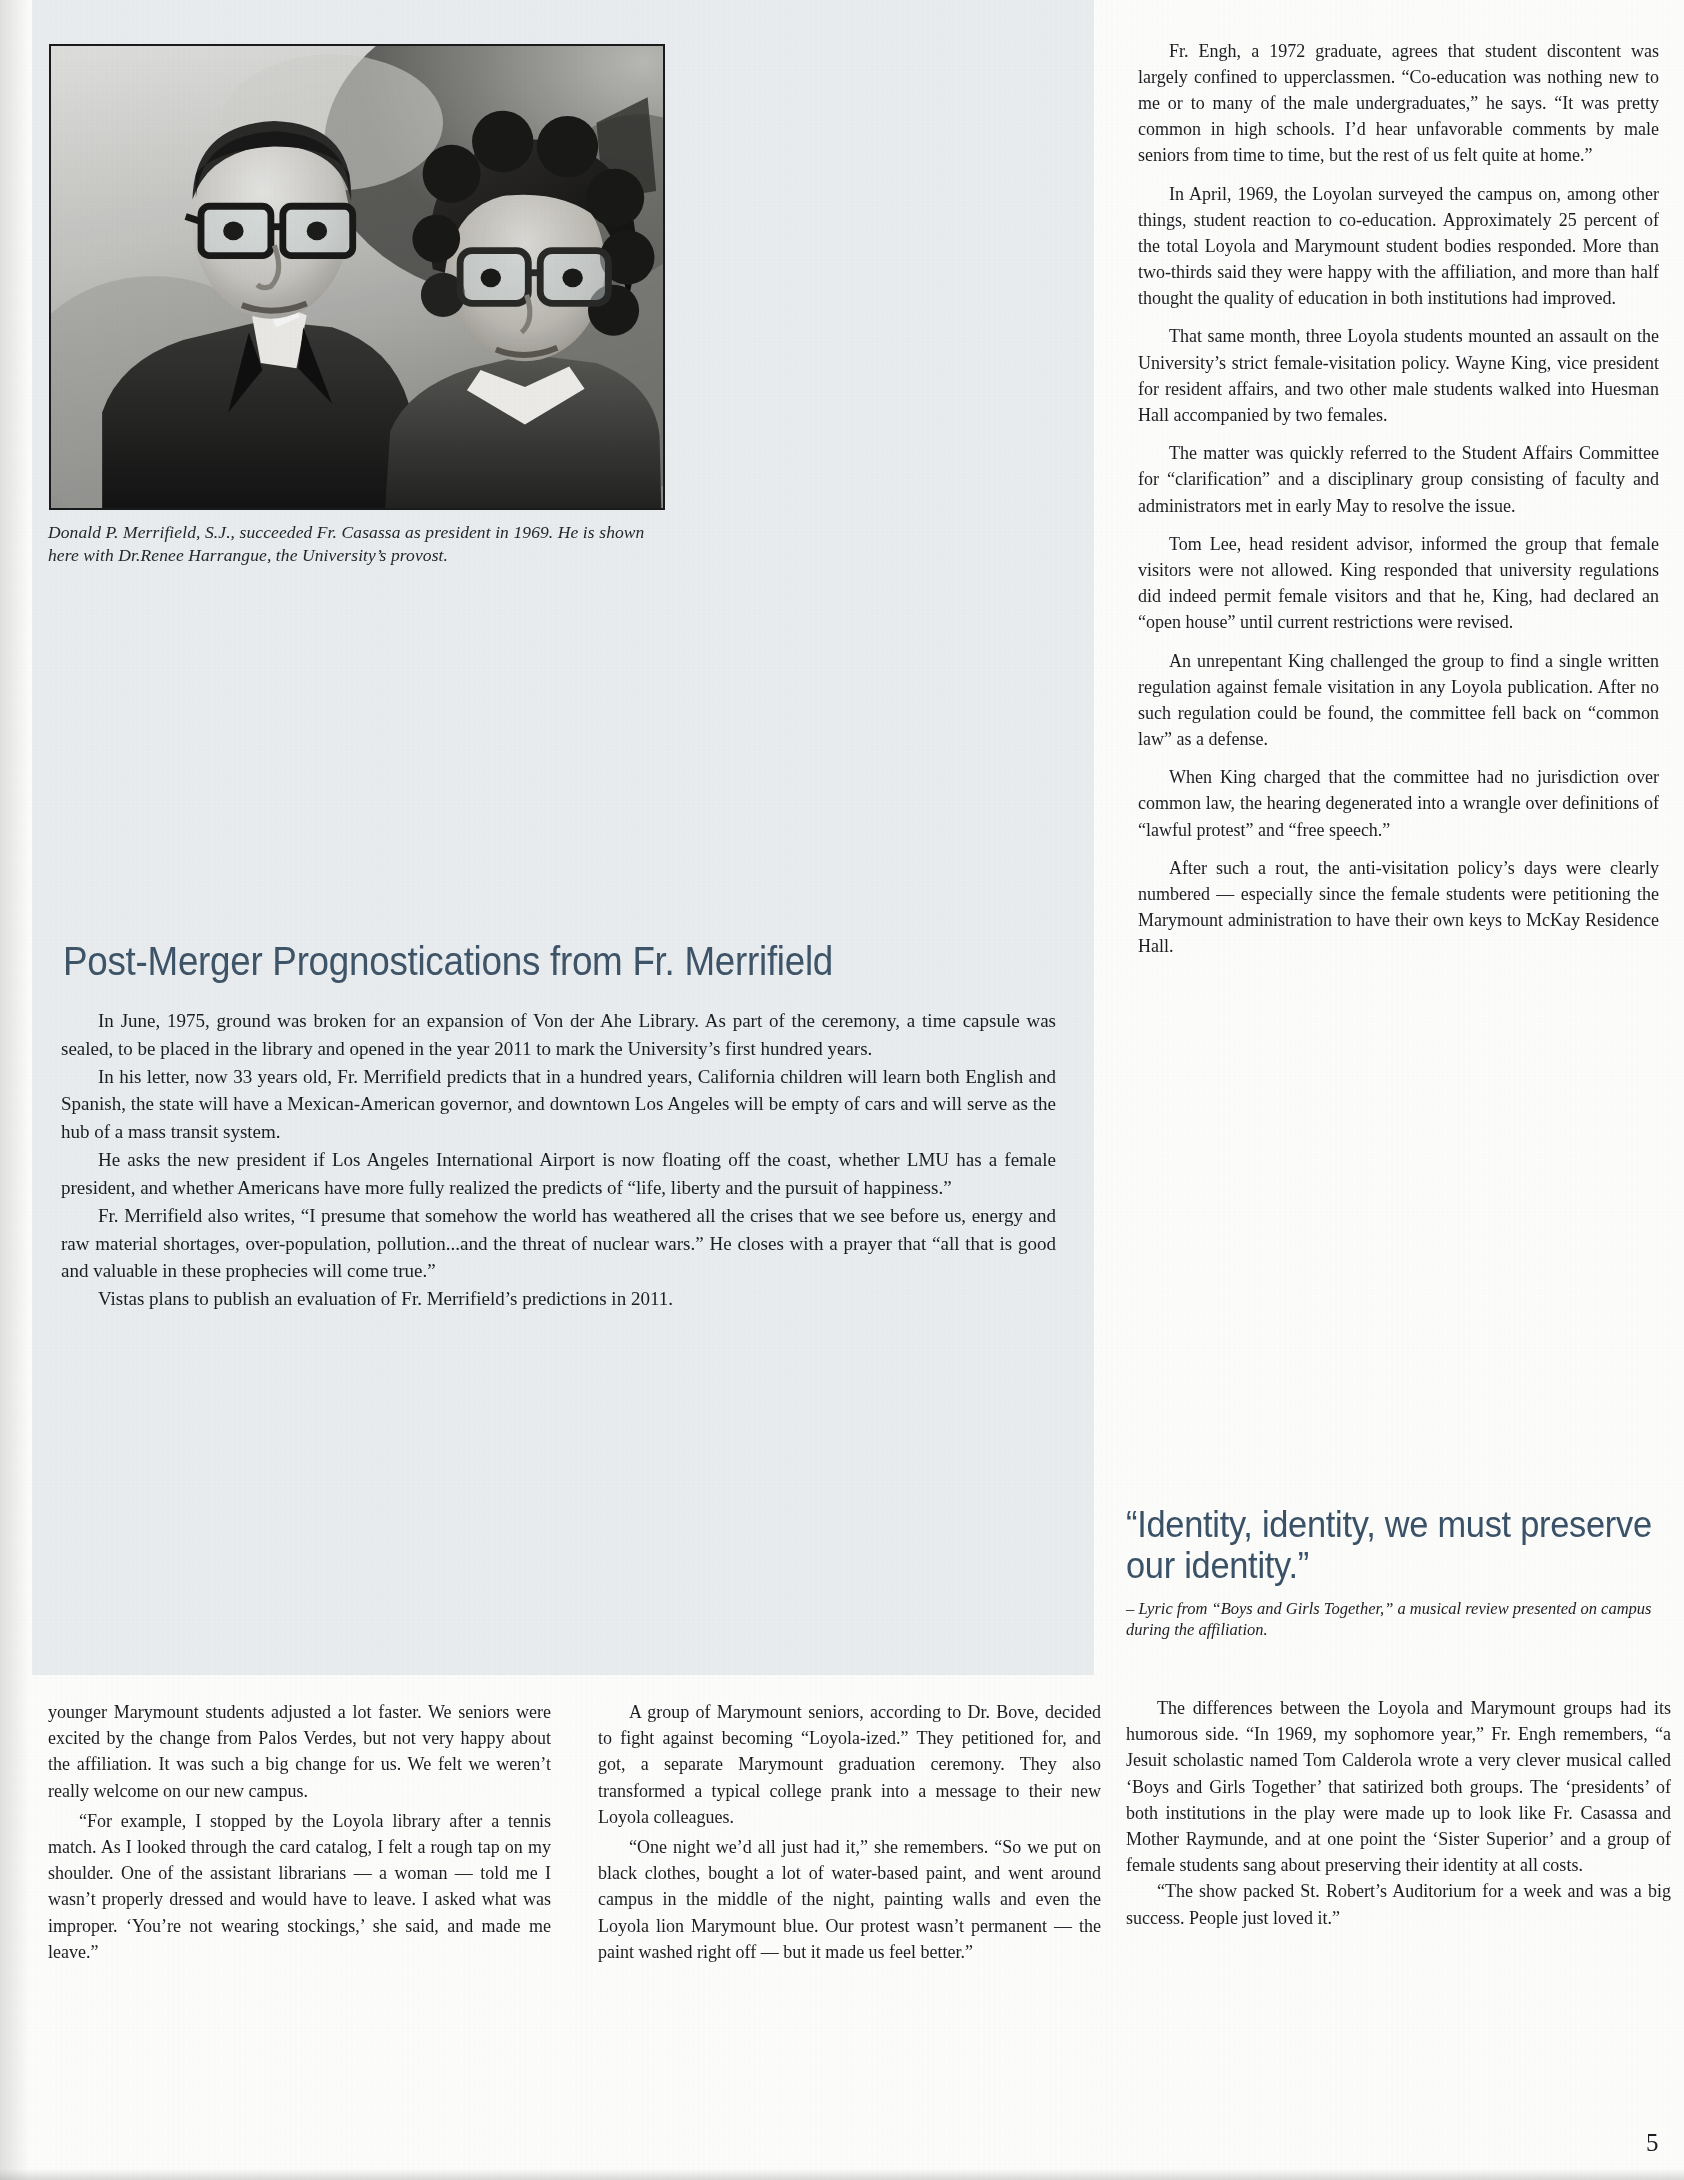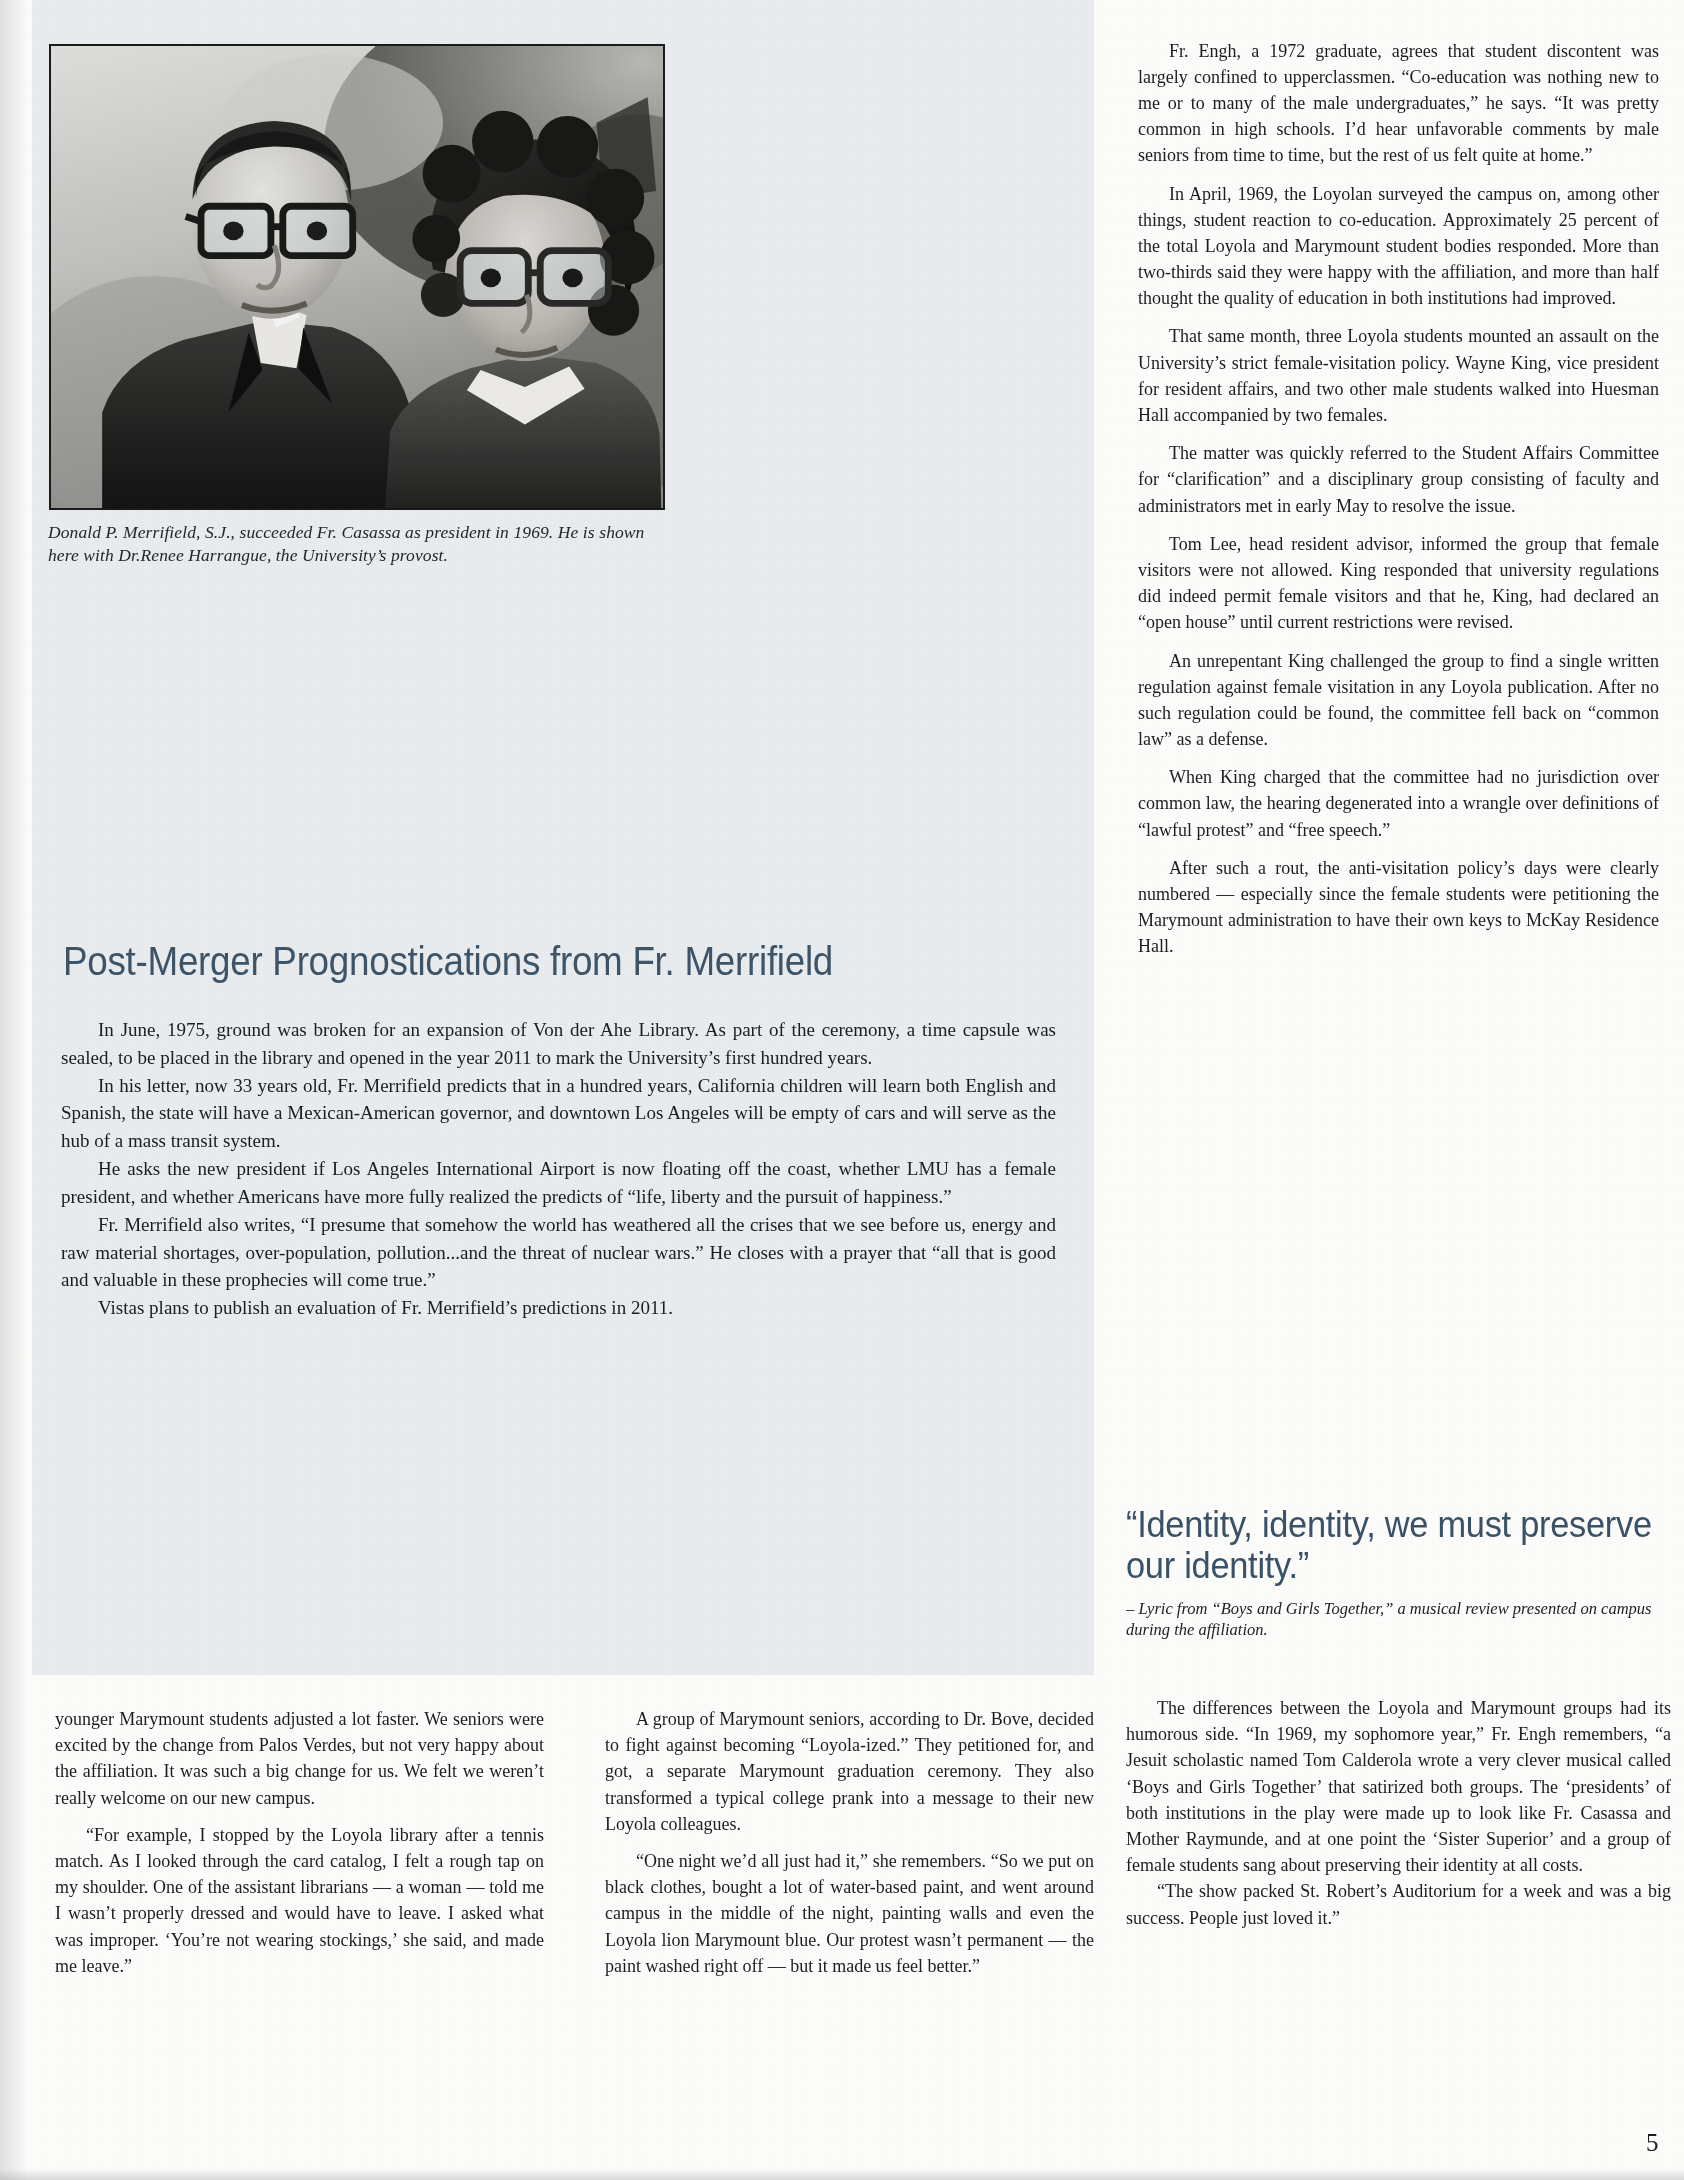--- a/index.html
+++ b/index.html
@@ -101,21 +101,20 @@
   
   .feature-body {
     position: absolute;
     left: 61px;
     top: 1007px;
     width: 995px;
     font-size: 19px;
     line-height: 1.465;
     text-align: justify;
     color: #1b1d21;
-    margin-top: 9px;
   }
   .feature-body p { margin: 0; text-indent: 37px; }
   .feature-body p + p { margin-top: 0px; }
 
   
   .rail-col {
     position: absolute;
     left: 1126px;
     top: 25.6px;
     width: 545px;
@@ -172,21 +171,21 @@
   }
   .band-col {
     position: absolute;
     top: 0;
     width: 511px;
     font-size: 18px;
     line-height: 1.455;
     text-align: justify;
     color: #1b1d21;
   }
-  .band-col p { margin: 11px; text-indent: 31px; }
+  .band-col p { margin: 4px; text-indent: 31px; }
   .band-col.c1 { left: 44px; }
   .band-col.c2 { left: 594px; }
 
   .folio {
     position: absolute;
     right: 25.6px;
     bottom: 24px;
     font-size: 25px;
     color: #1b1d21;
   }

